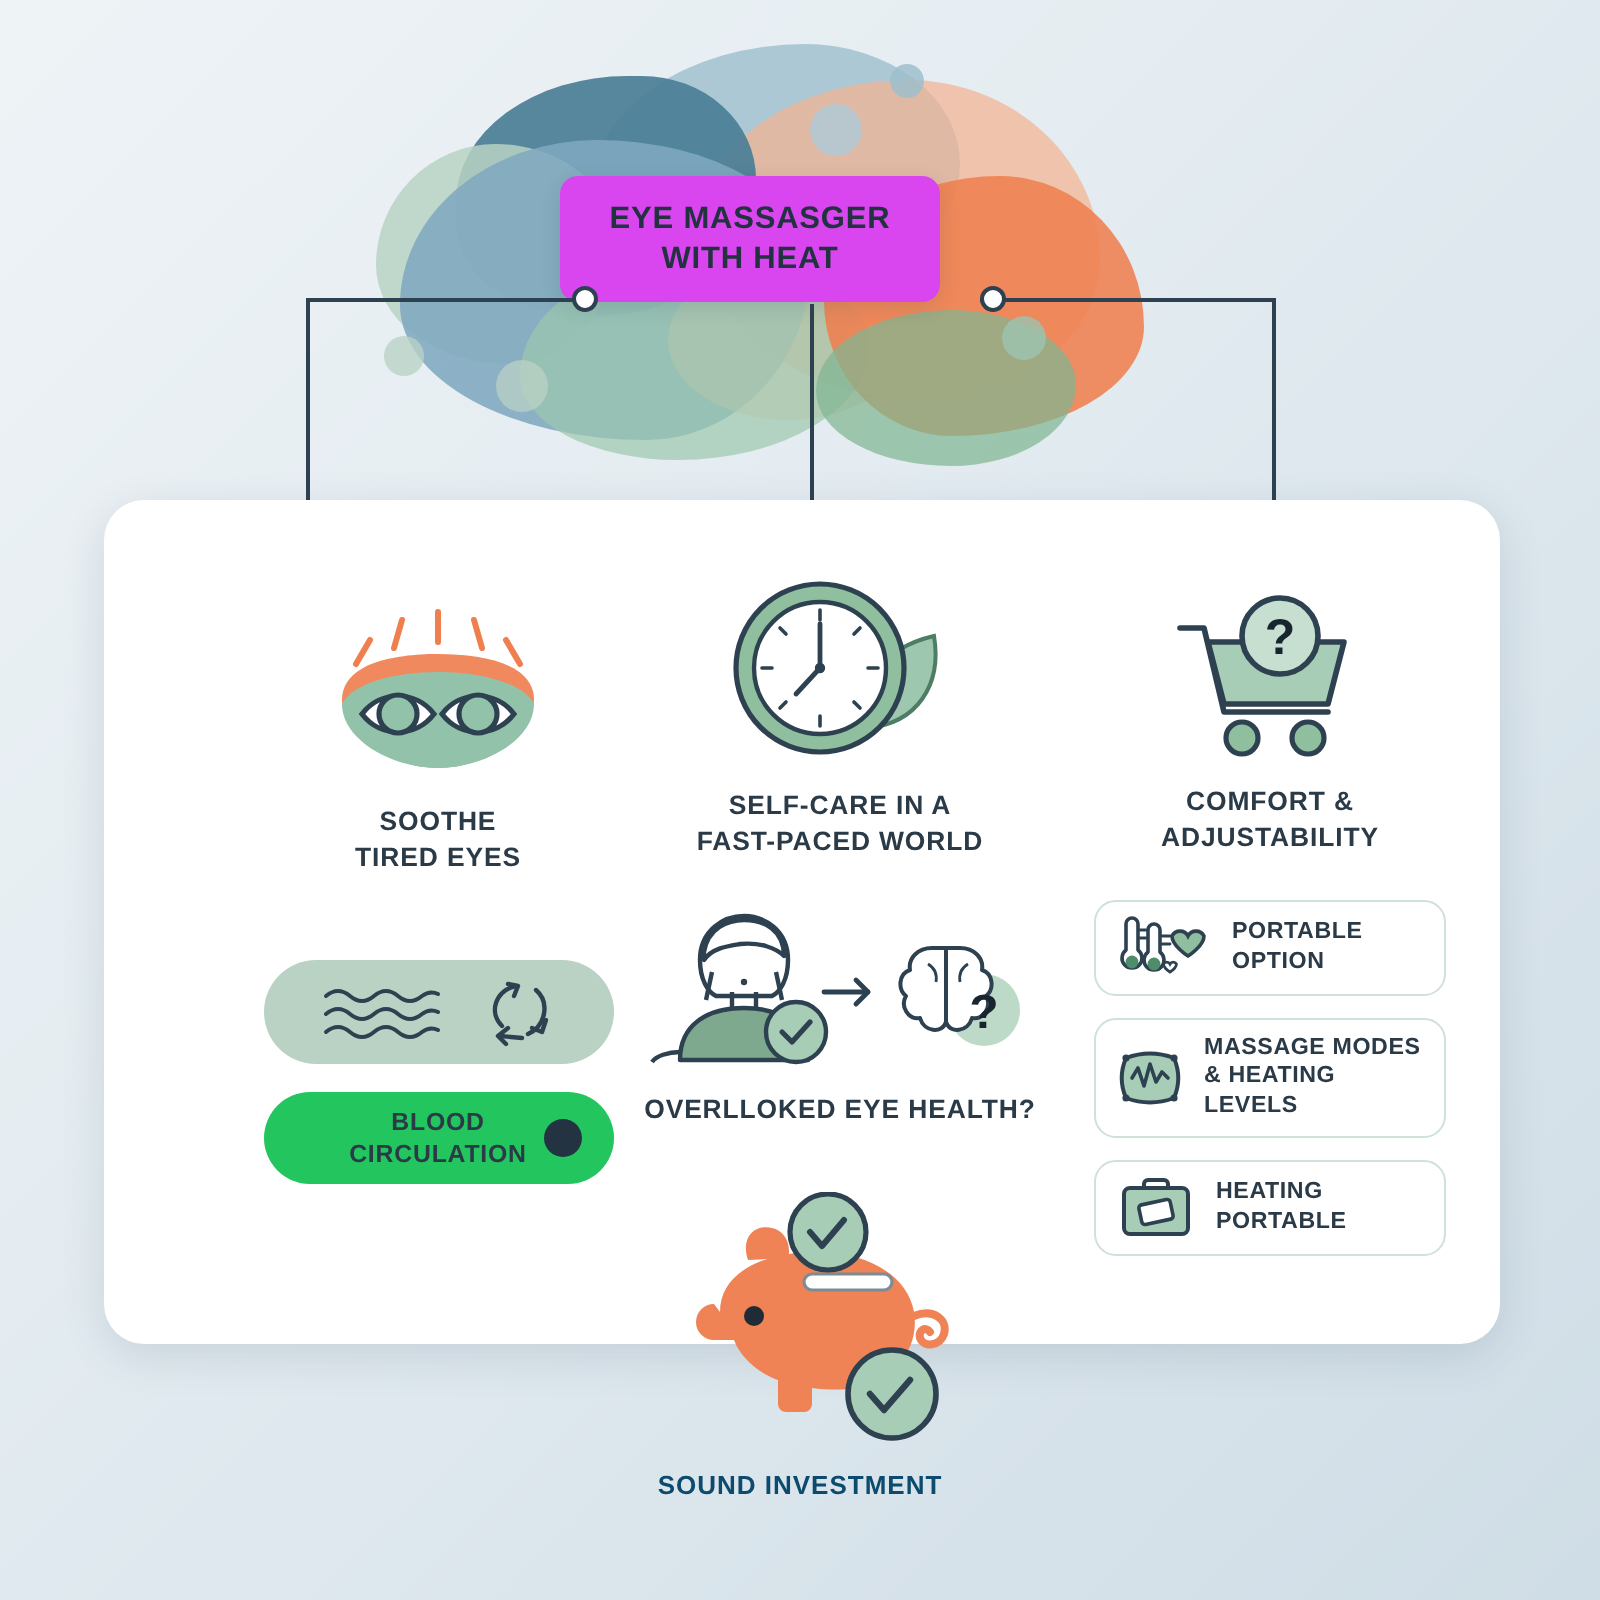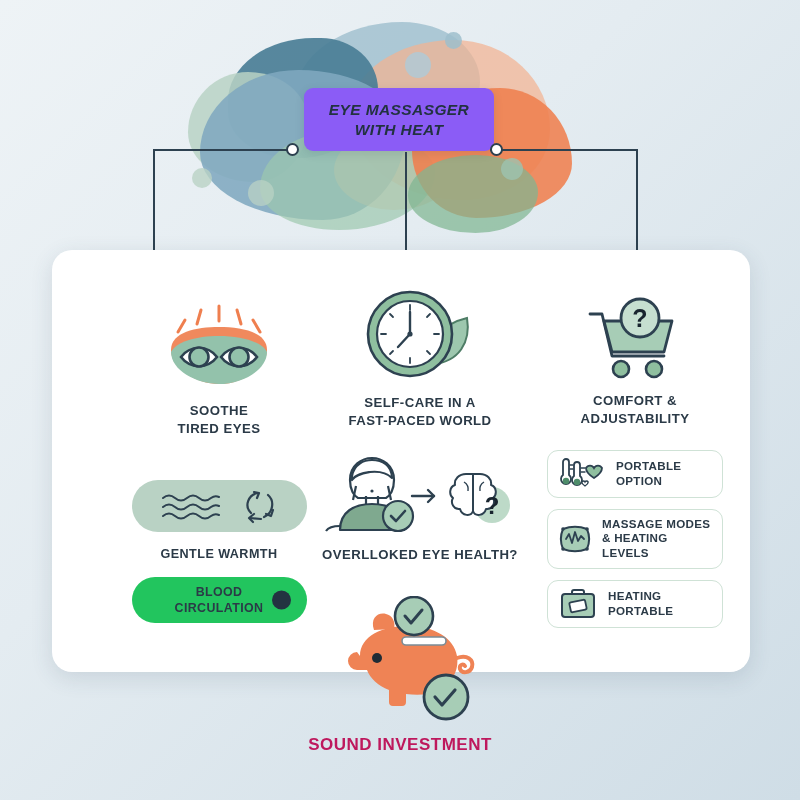--- a/index.html
+++ b/index.html
@@ -34,26 +34,25 @@
       border-radius:50%;}
   .dot-s{position:absolute;border-radius:50%;}
   .d1{left:245px;top:22px;width:17px;height:17px;background:#9dbecd;opacity:.85;}
   .d2{left:205px;top:42px;width:26px;height:26px;background:#aecbd8;opacity:.8;}
   .d3{left:301px;top:148px;width:22px;height:22px;background:#9cc3b0;opacity:.8;}
   .d4{left:-8px;top:158px;width:20px;height:20px;background:#b9d2c4;opacity:.8;}
   .d5{left:48px;top:170px;width:26px;height:26px;background:#b9d2c4;opacity:.75;}
 
   
   .title-card{
-    position:absolute;left:304px;top:88px;width:190px;height:63px;
-    background:#8b5cf6;border-radius:9px;
+    position:absolute;left:280px;top:88px;width:190px;height:63px;
+    background:#d946ef;border-radius:9px;
     box-shadow:0 3px 10px rgba(40,60,75,.13);
     display:flex;align-items:center;justify-content:center;
     text-align:center;
-    font-style:italic;
   }
   .title-card span{
     color:#223240;font-weight:700;font-size:15.5px;letter-spacing:.4px;line-height:1.26;
   }
 
   
   .conn{position:absolute;background:#2d4150;}
   .node{position:absolute;width:13px;height:13px;border-radius:50%;
         background:#ffffff;border:2.4px solid #2d4150;box-sizing:border-box;}
 
@@ -89,21 +88,21 @@
   
   .chip{
     width:176px;min-height:44px;border:1.4px solid #cfe2d6;border-radius:11px;
     background:#ffffff;display:flex;align-items:center;gap:9px;padding:7px 9px;
     box-sizing:border-box;margin-bottom:11px;
   }
   .chip .ctxt{color:#2b3a47;font-weight:700;font-size:11.6px;line-height:1.28;letter-spacing:.3px;text-align:left;}
 
   .bottom-cap{
     position:absolute;left:0;right:0;top:735px;text-align:center;
-    color:#be185d;font-weight:700;font-size:17px;letter-spacing:.5px;
+    color:#0c4a6e;font-weight:700;font-size:13px;letter-spacing:.5px;
   }
   svg{display:block;}
 </style>
 </head>
 <body>
 
 <div class="stage">
 
   <div class="blobs">
     <div class="blob b3"></div>
@@ -188,21 +187,20 @@
               <path d="M16 6 l5 1 l-2 5"></path>
               <path d="M30 9 C37 15 35 27 26 31"></path>
               <path d="M35 24 l-2 6 l-5 -2"></path>
               <path d="M23 33 L12 32"></path>
               <path d="M16 28 l-5 4 l4 4"></path>
             </g>
           </svg>
         </span>
       </div>
 
-      <div class="cap sm" style="margin-top:14px;">GENTLE WARMTH</div>
 
       <div class="pill2" style="margin-top:14px;">
         <span class="pl-txt">
           <span>BLOOD</span><br>
           <span>CIRCULATION</span>
         </span>
         <span class="knob"></span>
       </div>
     </div>
 

